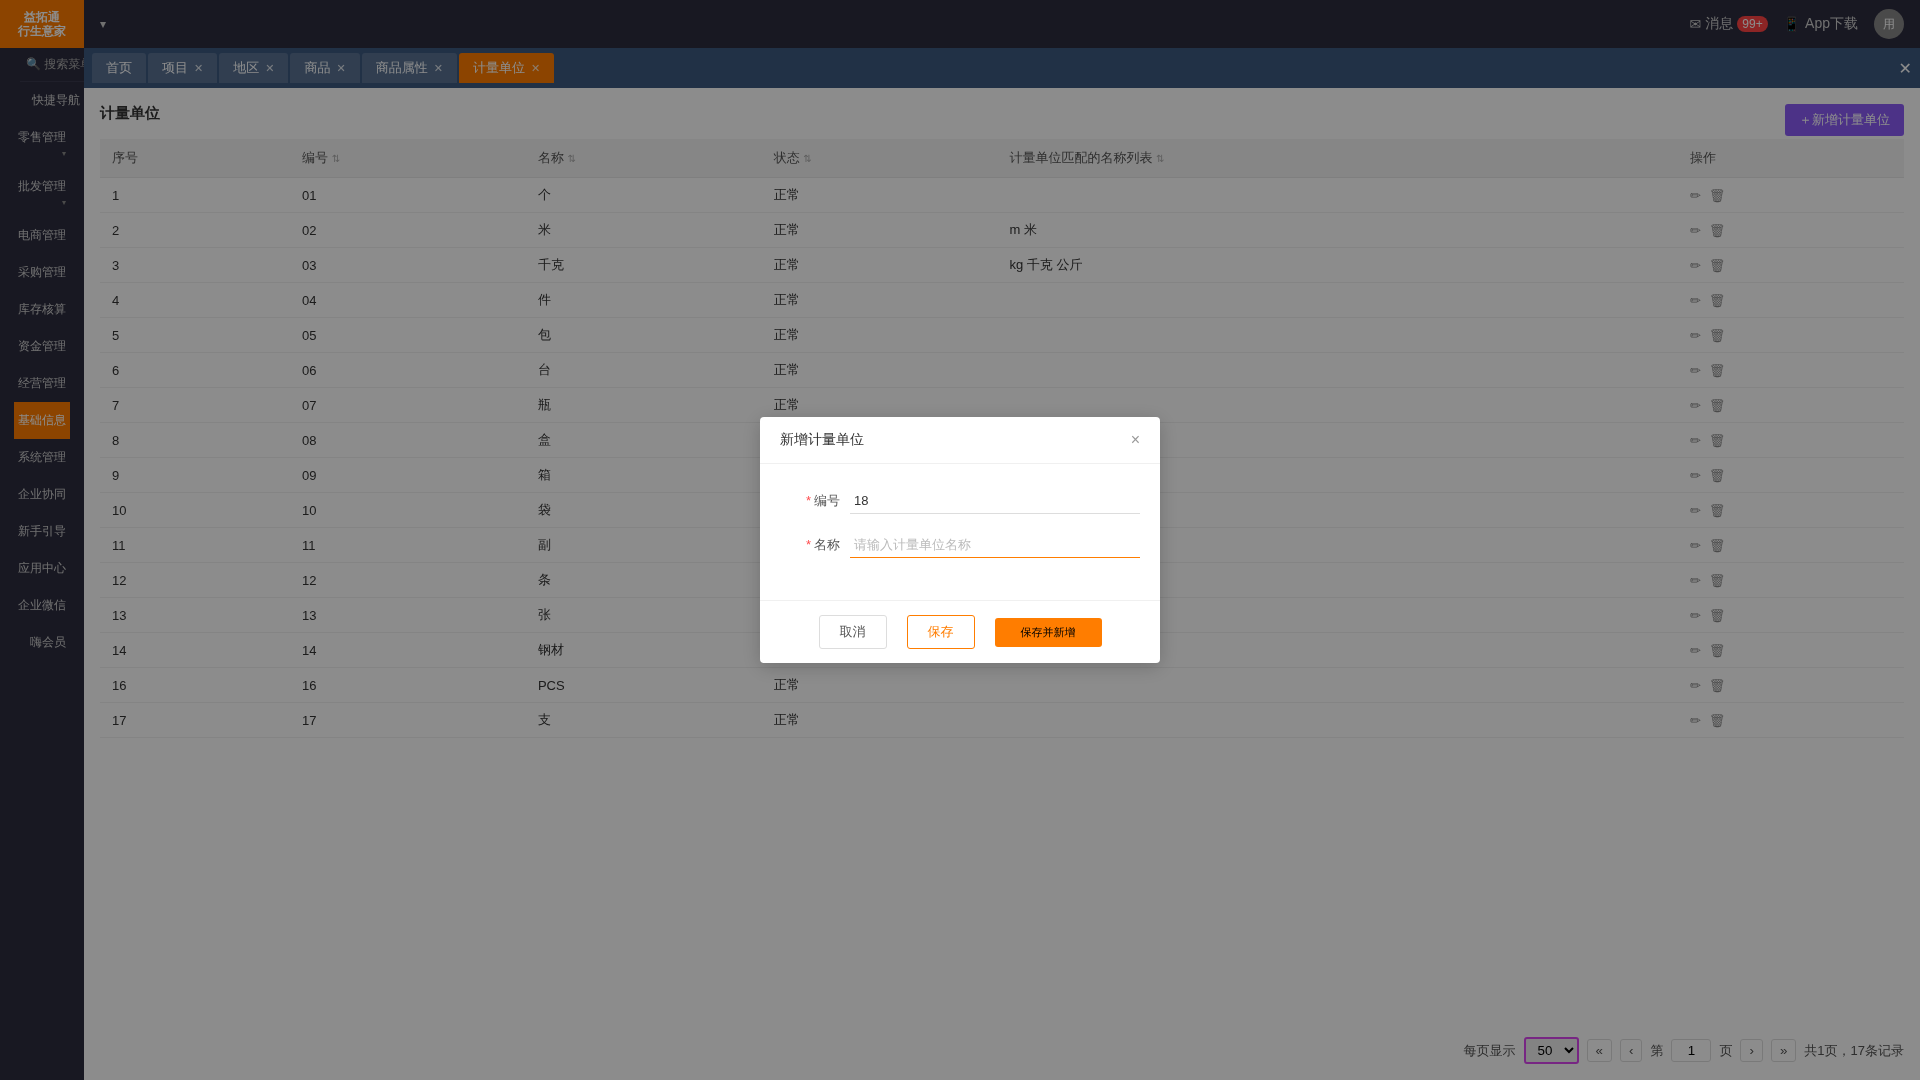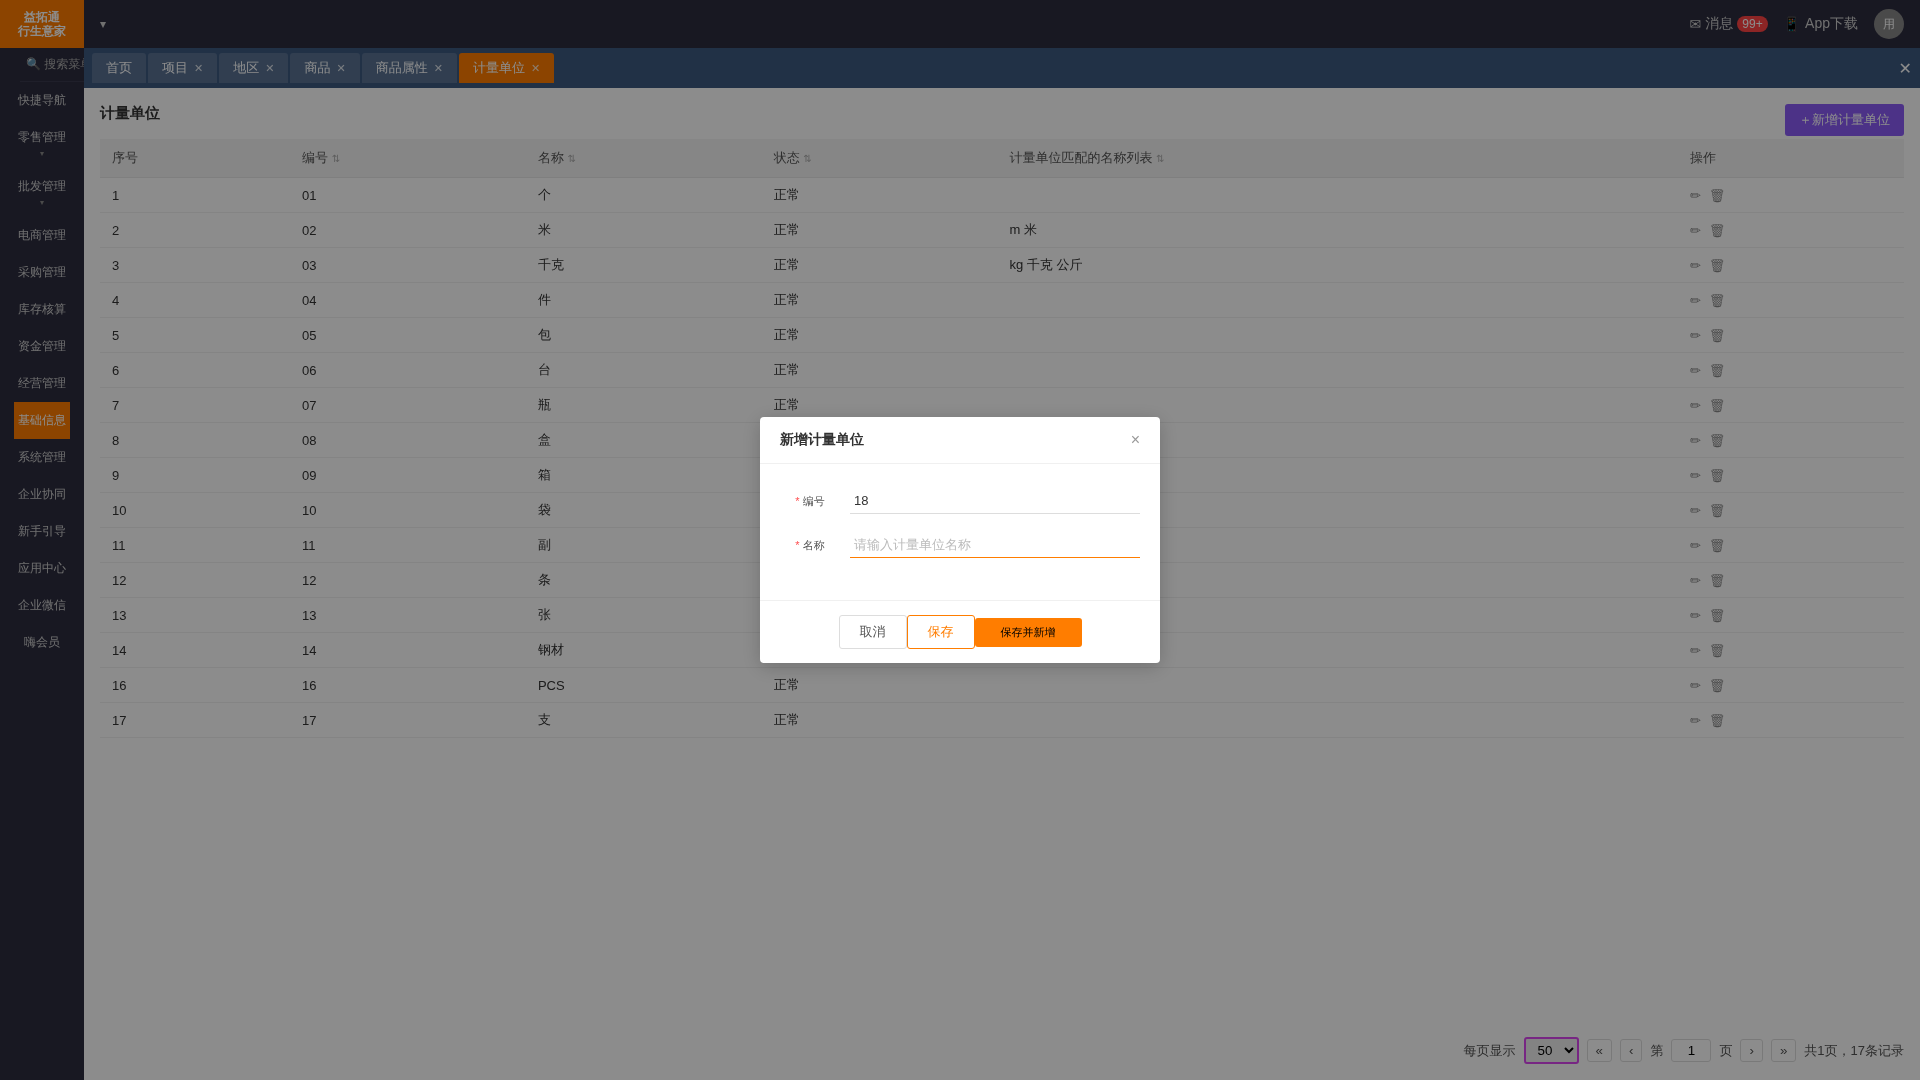--- a/index.html
+++ b/index.html
@@ -3,21 +3,21 @@
   <meta charset="utf-8">
   <style>
     * { box-sizing: border-box; margin: 0; padding: 0; }
     body { font-family: 'Microsoft YaHei', 'PingFang SC', sans-serif; font-size: 13px; background: #f0f2f5; display: flex; height: 1080px; width: 1920px; overflow: hidden; }
 
     
     .sidebar { width: 84px; background: #2c2c3e; display: flex; flex-direction: column; align-items: center; padding-top: 0; flex-shrink: 0; }
     .sidebar-logo { width: 100%; background: #ff7d00; padding: 4px 8px; display: flex; align-items: center; justify-content: center; height: 48px; }
     .sidebar-logo-text { color: white; font-size: 12px; font-weight: bold; text-align: center; line-height: 1.2; }
     .sidebar-search { width: 100%; padding: 8px 6px; color: #aaa; font-size: 12px; text-align: left; cursor: pointer; border-bottom: 1px solid #3a3a4e; margin-left: 40px; }
-    .sidebar-nav-item { width: 100%; padding: 10px 4px; color: #ccc; font-size: 12px; text-align: center; cursor: pointer; display: flex; flex-direction: column; align-items: center; gap: 3px; position: relative; }
+    .sidebar-nav-item { width: 100%; padding: 10px 4px; color: #ccc; font-size: 12px; text-align: center; cursor: pointer; display: flex; flex-direction: column; align-items: flex-end; gap: 3px; position: relative; }
     .sidebar-nav-item.active { background: #ff7d00; color: white; }
     .sidebar-nav-item .nav-arrow { font-size: 8px; color: #888; }
     .nav-label { flex: 1; text-align: center; }
 
     
     .main { flex: 1; display: flex; flex-direction: column; overflow: hidden; }
 
     
     .topbar { height: 48px; background: #2c2c3e; display: flex; align-items: center; justify-content: space-between; padding: 0 16px; flex-shrink: 0; }
     .topbar-left { display: flex; align-items: center; gap: 8px; }
@@ -59,30 +59,30 @@
     .pagination-btn { border: 1px solid #ddd; background: white; padding: 3px 8px; border-radius: 3px; cursor: pointer; color: #555; }
     .pagination-btn:disabled { color: #ccc; cursor: not-allowed; }
     .pagination-input { border: 1px solid #ddd; width: 40px; text-align: center; padding: 3px 4px; border-radius: 3px; }
 
     
     .overlay { position: fixed; top: 0; left: 0; width: 100%; height: 100%; background: rgba(0,0,0,0.45); z-index: 100; display: flex; align-items: center; justify-content: center; }
 
     
     .dialog { background: white; border-radius: 4px; width: 400px; box-shadow: 0 4px 20px rgba(0,0,0,0.2); }
     .dialog-header { display: flex; align-items: center; justify-content: space-between; padding: 14px 20px; border-bottom: 1px solid #f0f0f0; }
-    .dialog-title { font-size: 14px; font-weight: bold; color: #333; }
+    .dialog-title { font-size: 14px; font-weight: normal; color: #333; }
     .dialog-close { cursor: pointer; color: #999; font-size: 16px; line-height: 1; }
     .dialog-body { padding: 24px 20px; }
     .form-row { display: flex; align-items: center; margin-bottom: 18px; }
-    .form-label { width: 70px; text-align: center; color: #555; font-size: 11px; padding-right: 10px; }
+    .form-label { width: 70px; text-align: right; color: #555; font-size: 13px; padding-right: 10px; }
     .form-required { color: #ff4d4f; margin-right: 3px; }
     .form-input { flex: 1; border: none; border-bottom: 1px solid #ddd; padding: 5px 4px; font-size: 13px; color: #333; outline: none; }
     .form-input.focused { border-bottom: 1px solid #ff7d00; }
     .form-input::placeholder { color: #bbb; }
-    .dialog-footer { display: flex; align-items: center; justify-content: center; gap: 0; padding: 14px 20px; border-top: 1px solid #f0f0f0; }
+    .dialog-footer { display: flex; align-items: center; justify-content: center; gap: 20px; padding: 14px 20px; border-top: 1px solid #f0f0f0; }
     .btn-cancel { border: 1px solid #ddd; background: white; color: #555; padding: 7px 20px; border-radius: 3px; cursor: pointer; font-size: 13px; }
     .btn-save { border: 1px solid #ff7d00; background: white; color: #ff7d00; padding: 7px 20px; border-radius: 3px; cursor: pointer; font-size: 13px; }
     .btn-save-new { border: none; background: #ff7d00; color: #000000; padding: 7px 26px; border-radius: 3px; cursor: pointer; font-size: 11px; }
   </style>
 </head>
 <body>
 
 <div class="sidebar">
   <div class="sidebar-logo">
     <div class="sidebar-logo-text" style="white-space:pre;">益拓通

